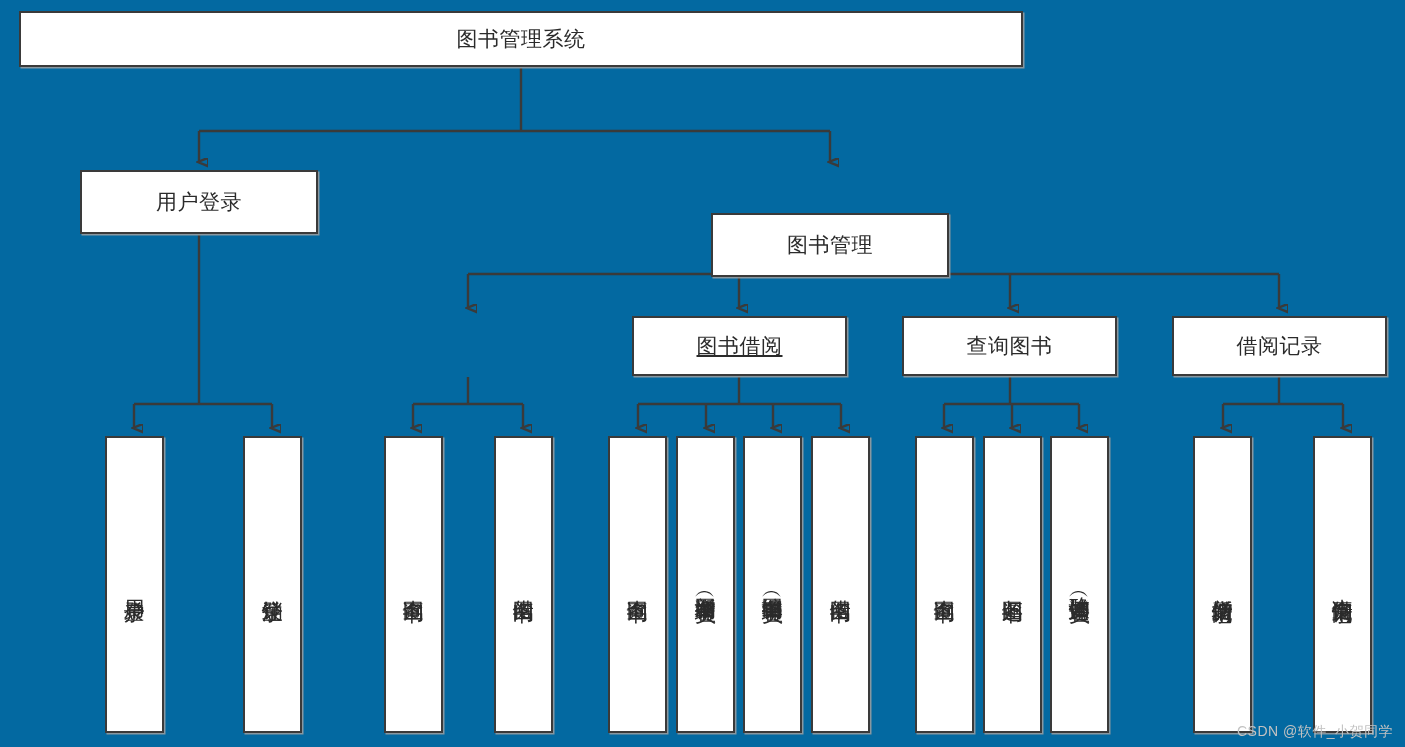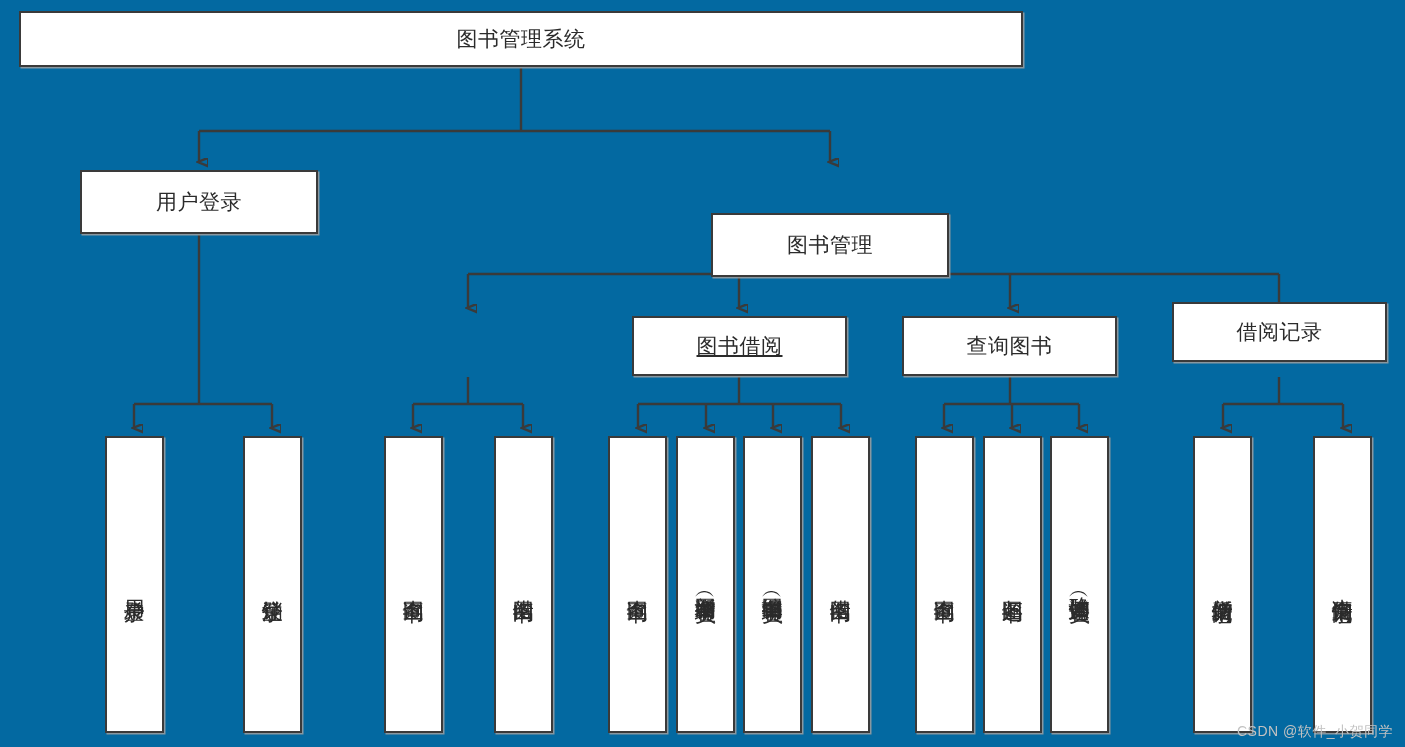--- a/index.html
+++ b/index.html
@@ -141,21 +141,21 @@
   <div class="node horiz" style="left:711px; top:170px; width:238px; height:64px;margin-top:43px;">
     <span class="label">图书管理</span>
   </div>
 
   <div class="node horiz" style="left:632px; top:316px; width:215px; height:60px;text-decoration:underline;">
     <span class="label">图书借阅</span>
   </div>
   <div class="node horiz" style="left:902px; top:316px; width:215px; height:60px;">
     <span class="label">查询图书</span>
   </div>
-  <div class="node horiz" style="left:1172px; top:302px; width:215px; height:60px;">
+  <div class="node horiz" style="left:1172px; top:316px; width:215px; height:60px;">
     <span class="label">借阅记录</span>
   </div>
 
   <div class="node vert" style="left:105px; top:436px; width:59px; height:297px;">
     <span class="label">用户登录</span>
   </div>
   <div class="node vert" style="left:243px; top:436px; width:59px; height:297px;">
     <span class="label">注销登录</span>
   </div>
 

